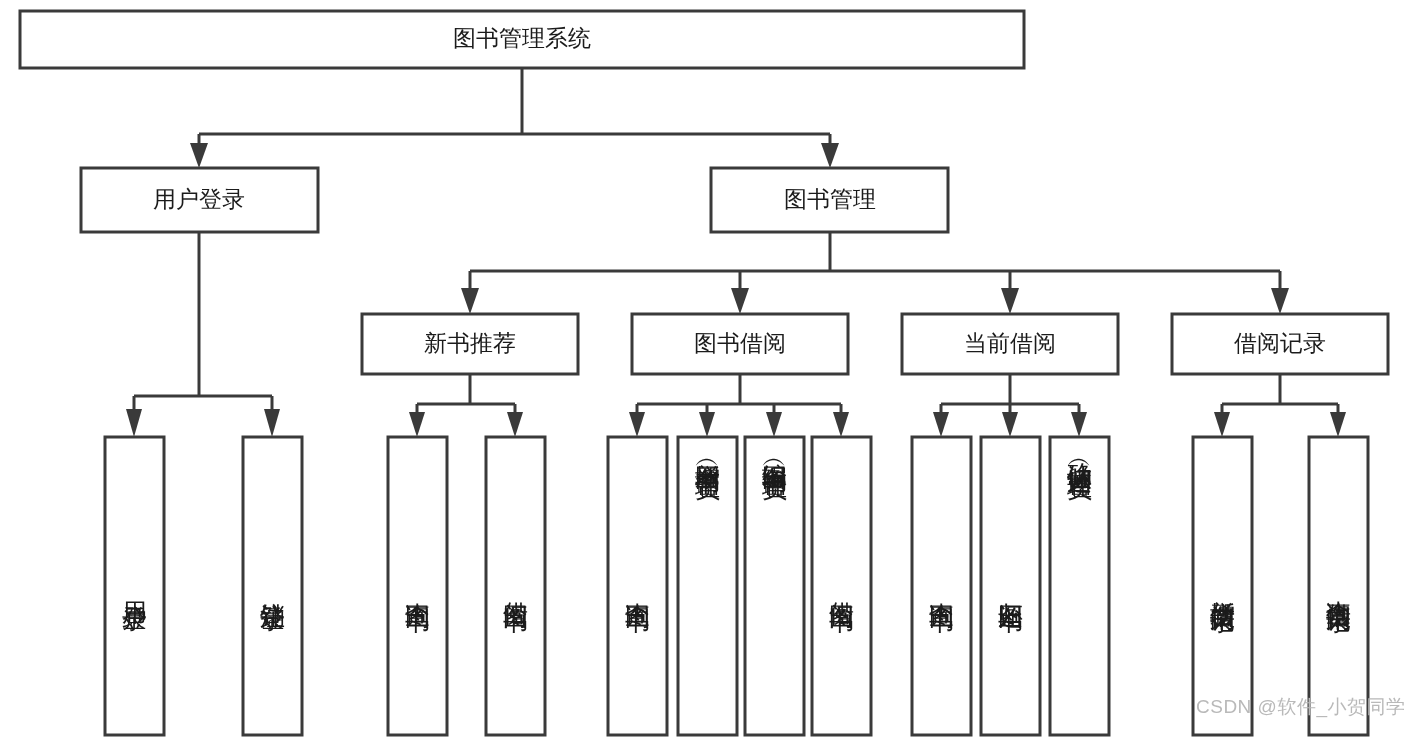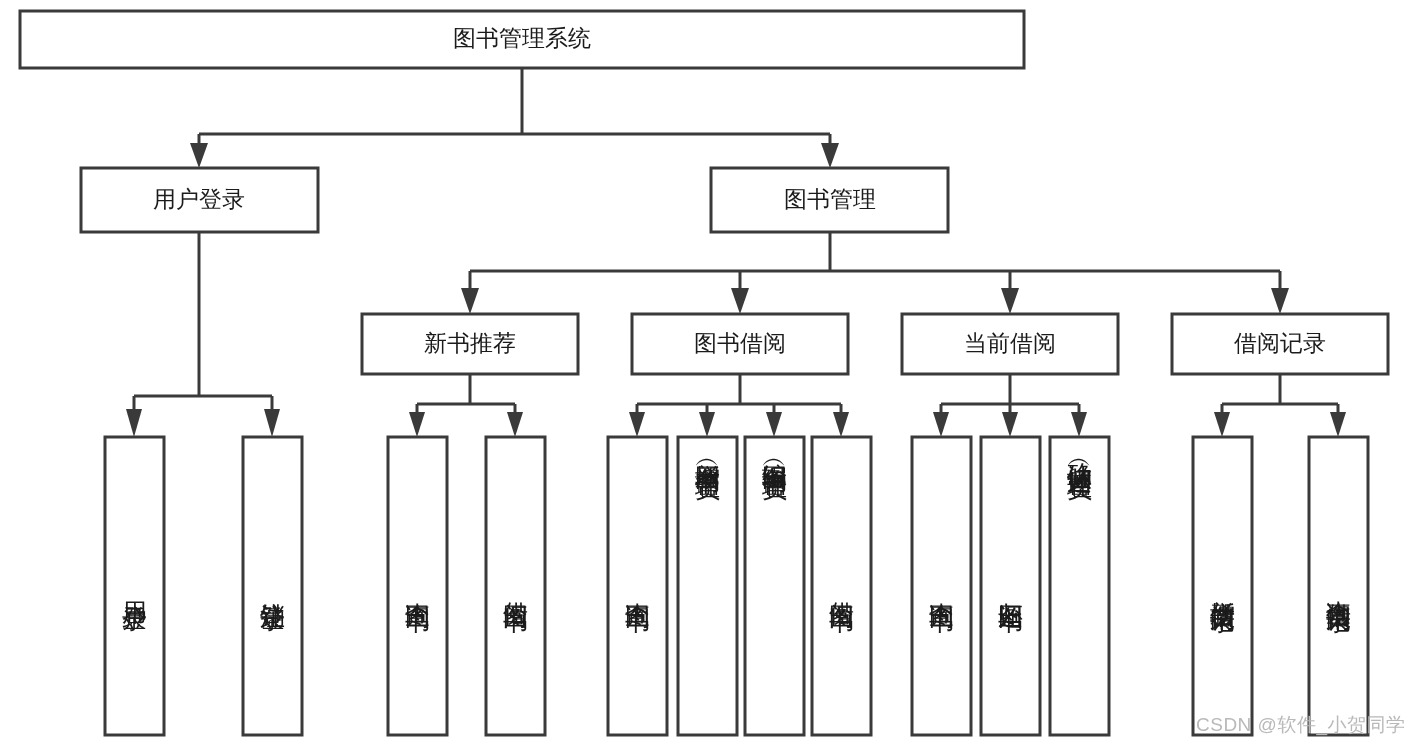--- a/index.html
+++ b/index.html
@@ -223,15 +223,15 @@
   <div class="leaf-label-wrap" style="left:1050px;top:437px;width:59px;height:298px;align-items:flex-start;">
     <span class="node-label-v" style="margin-top:6px;">确认归还（管理员）</span>
   </div>
   <div class="leaf-label-wrap" style="left:1193px;top:437px;width:59px;height:298px;">
     <span class="node-label-v">新增借阅记录</span>
   </div>
   <div class="leaf-label-wrap" style="left:1309px;top:437px;width:59px;height:298px;">
     <span class="node-label-v">查询借阅记录</span>
   </div>
 
-  <div class="watermark" style="left:1196px;top:712px;">CSDN @软件_小贺同学</div>
+  <div class="watermark" style="left:1196px;top:694px;">CSDN @软件_小贺同学</div>
 
 </div>
 
 </body></html>

